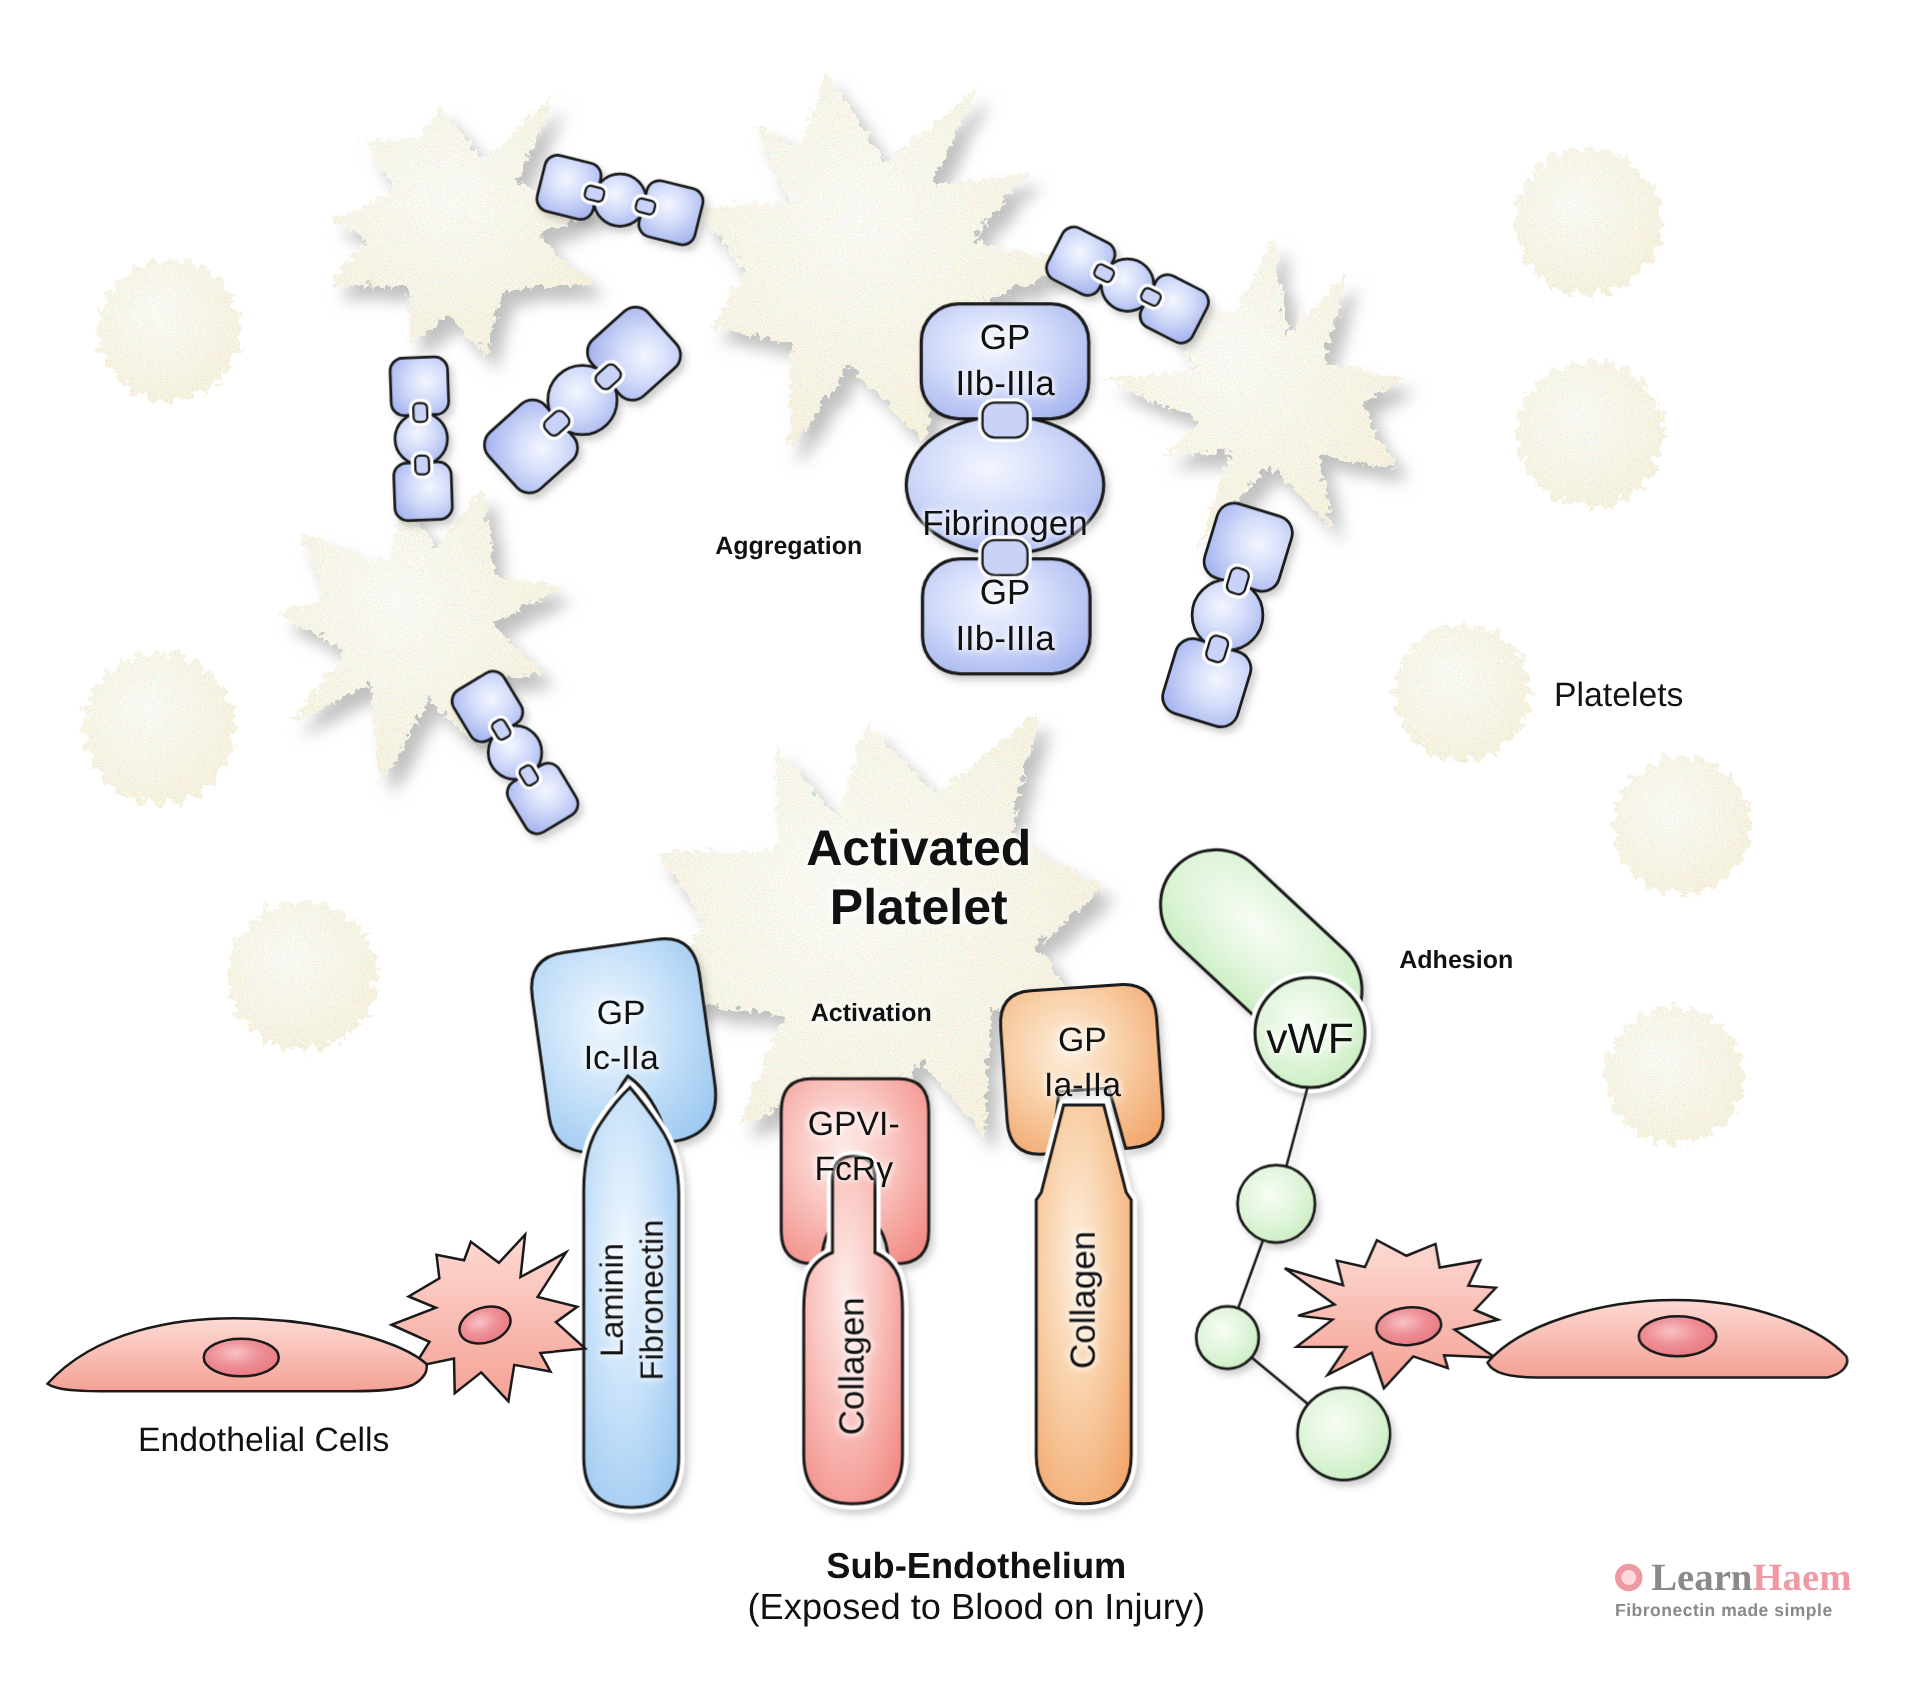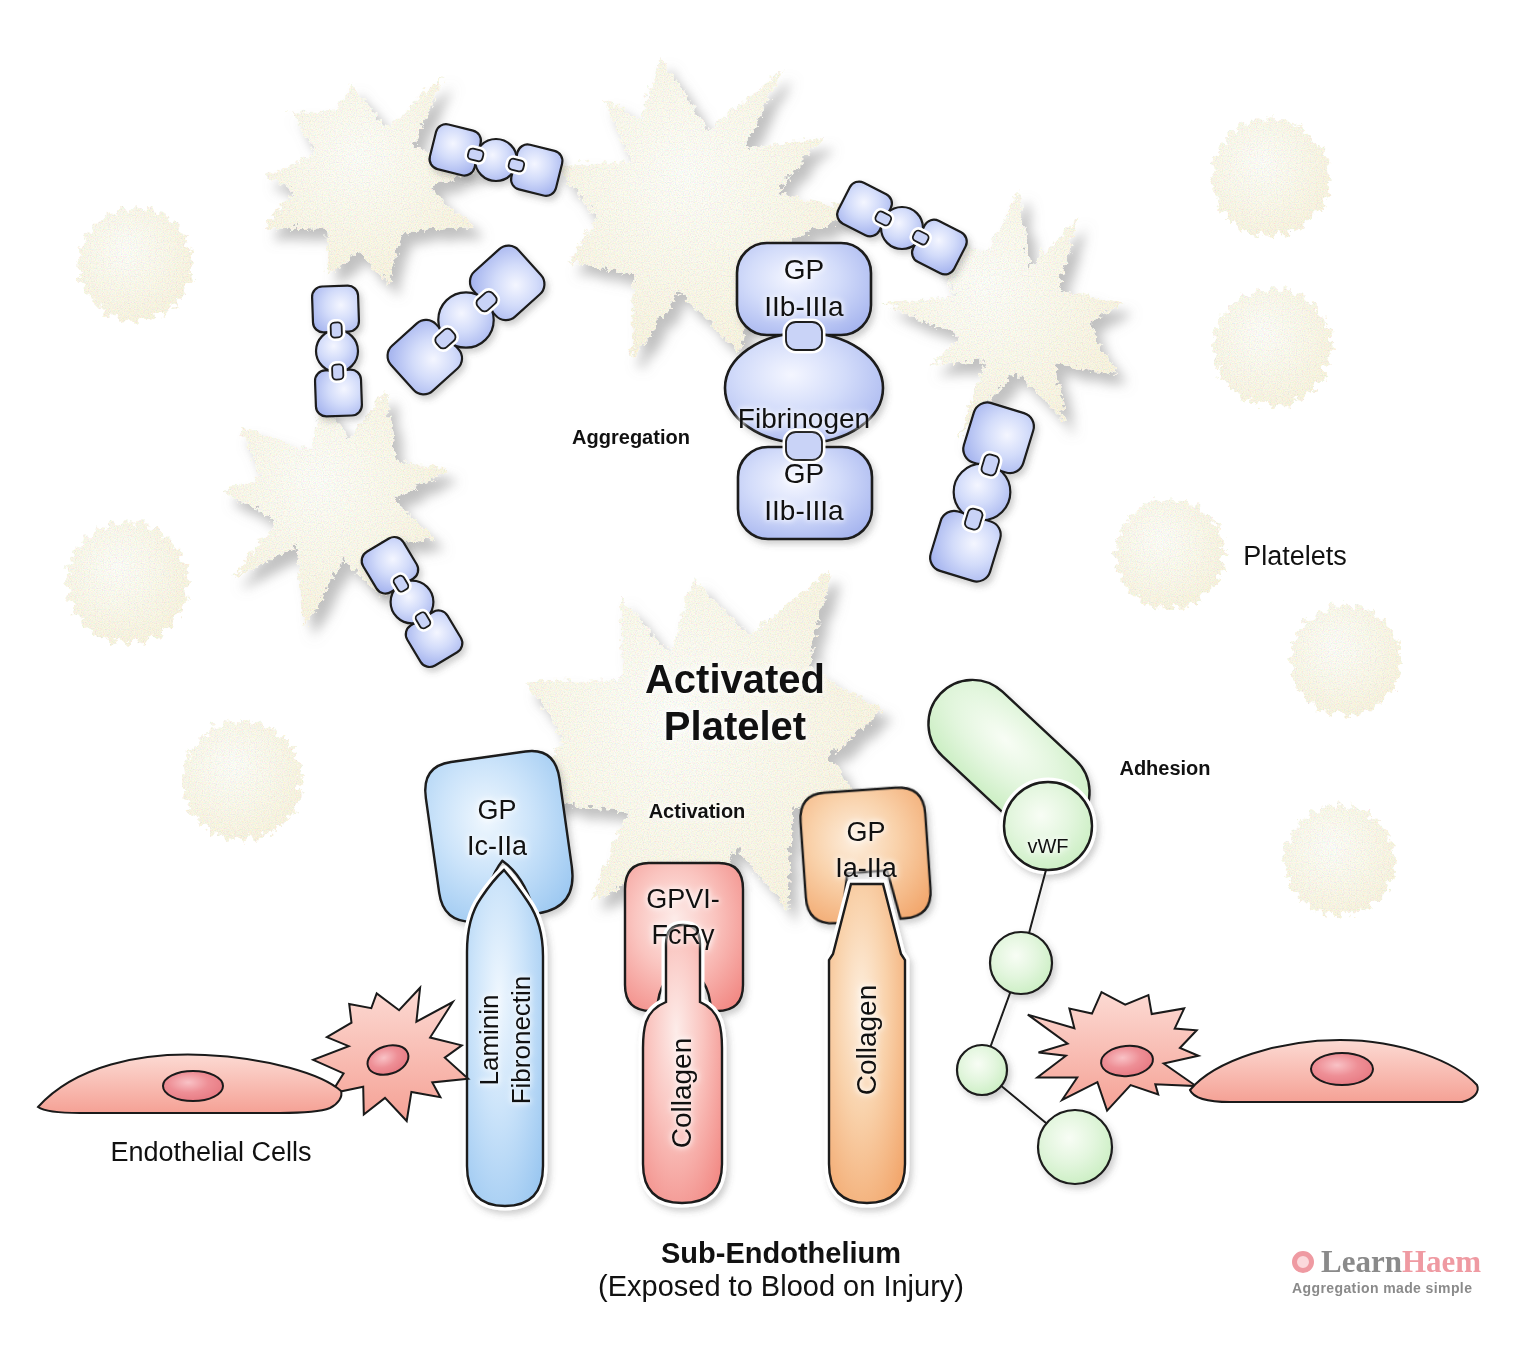--- a/index.html
+++ b/index.html
@@ -261,31 +261,31 @@
     <span class="line">GPVI-</span>
     <span class="line">FcRγ</span>
   </div>
 
   <div class="lbl rec" style="left:766px;top:814px;width:200px;">
     <span class="line">GP</span>
     <span class="line">Ia-IIa</span>
   </div>
 
 
-  <div class="lbl" style="left:948px;top:812px;width:200px;font-size:20px;margin-top:23px;">vWF</div>
+  <div class="lbl" style="left:948px;top:812px;width:200px;font-size:34px;">vWF</div>
 
   <div class="lbl vrot vtxt" style="left:340px;top:1008px;width:330px;height:64px;">
     <span class="line">Laminin</span>
     <span class="line">Fibronectin</span>
   </div>
 
   <div class="lbl vrot vtxt1" style="left:532px;top:1076px;width:300px;height:34px;">Collagen</div>
 
   <div class="lbl vrot vtxt1" style="left:717px;top:1023px;width:300px;height:34px;">Collagen</div>
 
   <div id="logo">
     <div class="row">
       <span class="dot"></span>
       <span class="wordmark"><span class="learn">Learn</span><span class="haem">Haem</span></span>
     </div>
-    <div class="tagline">Aggregation made simple</div>
+    <div class="tagline">Fibronectin made simple</div>
   </div>
 </div>
 
 </body></html>

